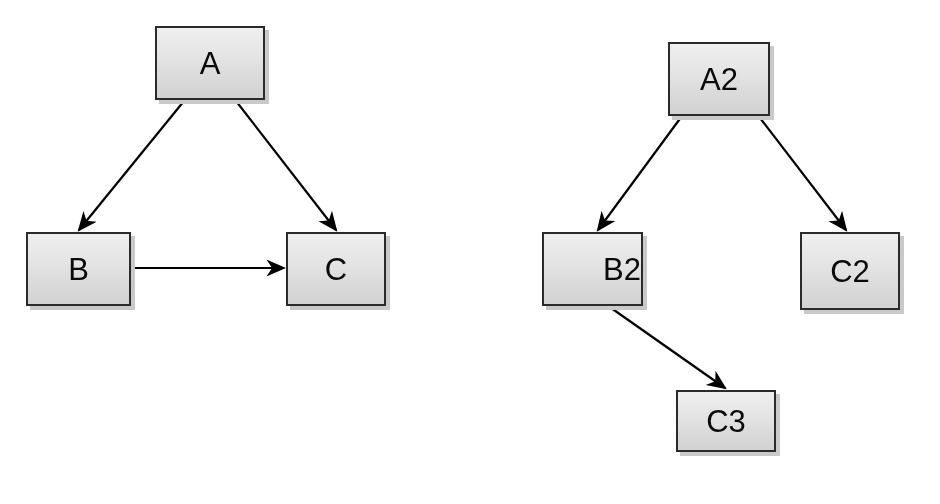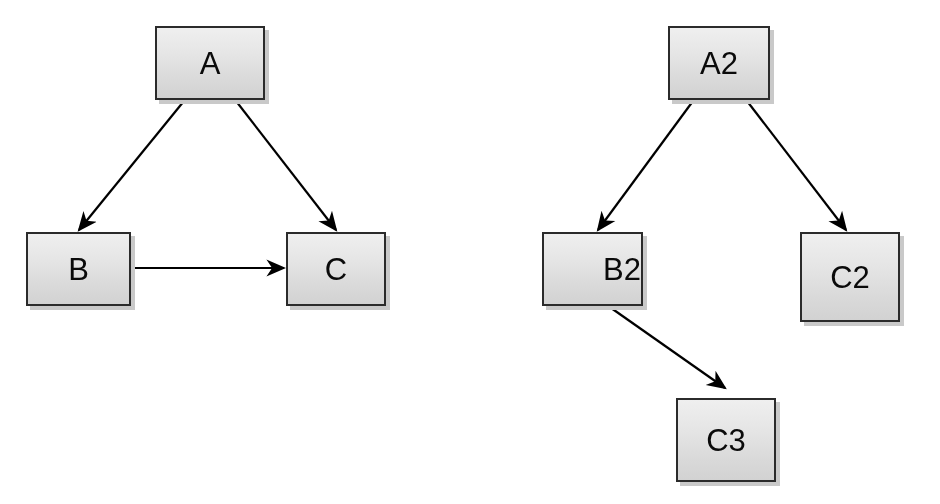--- a/index.html
+++ b/index.html
@@ -68,27 +68,27 @@
   <div id="nodes">
       <div class="node" style="left: 155px; top: 26px; width: 110px; height: 74px;">
         <span class="node-label">A</span>
       </div>
       <div class="node" style="left: 26px; top: 232px; width: 105px; height: 74px;">
         <span class="node-label">B</span>
       </div>
       <div class="node" style="left: 286px; top: 232px; width: 100px; height: 74px;">
         <span class="node-label">C</span>
       </div>
-      <div class="node" style="left: 668px; top: 26px; width: 102px; height: 74px;">
+      <div class="node" style="left: 668px; top: 42px; width: 102px; height: 74px;">
         <span class="node-label">A2</span>
       </div>
       <div class="node" style="left: 542px; top: 232px; width: 101px; height: 74px; justify-content: flex-end;">
         <span class="node-label">B2</span>
       </div>
-      <div class="node" style="left: 800px; top: 232px; width: 100px; height: 90px;">
+      <div class="node" style="left: 800px; top: 232px; width: 100px; height: 78px;">
         <span class="node-label">C2</span>
       </div>
-      <div class="node" style="left: 676px; top: 398px; width: 100px; height: 84px; text-align: center;">
+      <div class="node" style="left: 676px; top: 390px; width: 100px; height: 62px; text-align: center;">
         <span class="node-label">C3</span>
       </div>
     </div>
 
 </div>
 
 </body></html>

